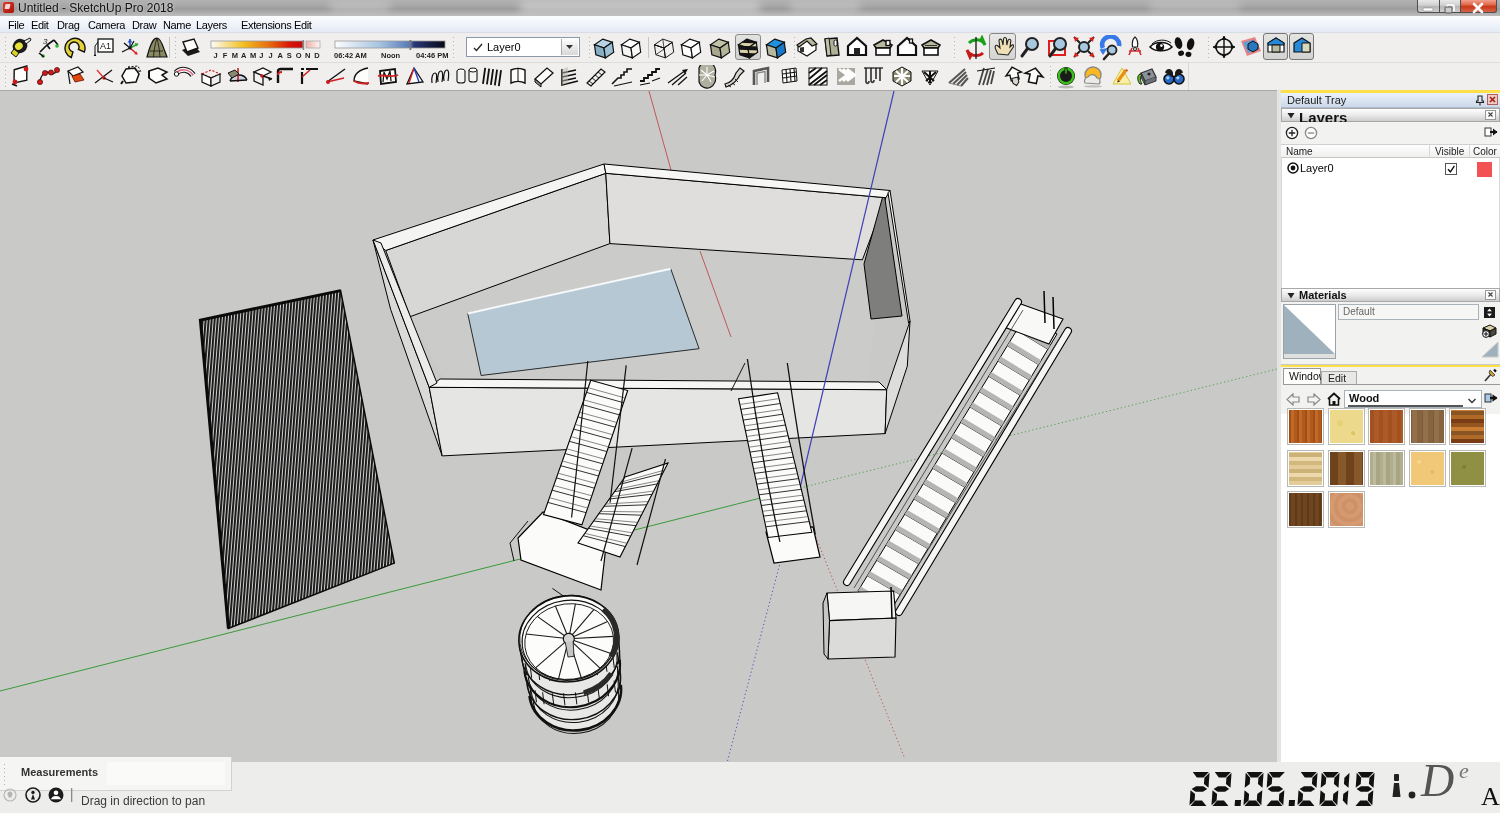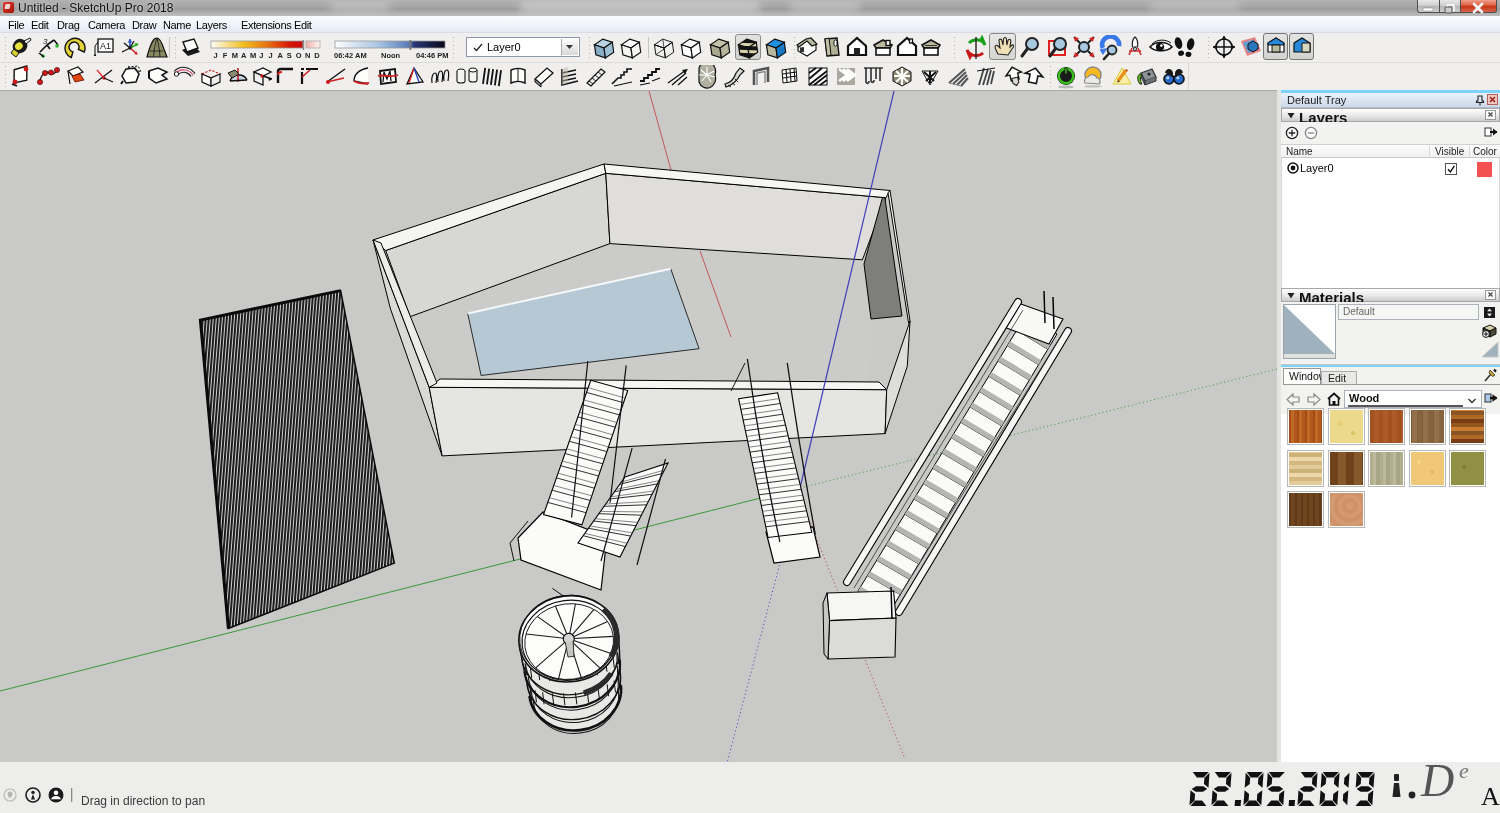--- a/index.html
+++ b/index.html
@@ -14,21 +14,21 @@
   #btnmin{left:1417px;width:23px;background:linear-gradient(#e8e8e8,#cfcfcf 45%,#b5b5b5 50%,#cdcdcd);border-radius:0 0 0 3px;}
   #btnmax{left:1439px;width:22px;background:linear-gradient(#e8e8e8,#cfcfcf 45%,#b5b5b5 50%,#cdcdcd);}
   #btncls{left:1460px;width:37px;background:linear-gradient(#f0a090,#e06648 40%,#c63818 55%,#d8644a);border-radius:0 0 3px 0;}
   #menubar{left:0;top:16px;width:1500px;height:17px;background:linear-gradient(#fbfcfe,#eef2f9 60%,#e4eaf4);border-bottom:1px solid #d8dde5;box-sizing:border-box;}
   #menubar span{position:absolute;top:3px;font-size:11px;letter-spacing:-0.35px;color:#000;}
   #row1{left:0;top:33px;width:1500px;height:29px;background:#f0efee;}
   #row2{left:0;top:62px;width:1500px;height:28px;background:#f0efee;border-top:1px solid #dcdcda;box-sizing:border-box;}
   .grip{position:absolute;top:3px;width:3px;height:23px;background-image:radial-gradient(circle at 1.5px 1.5px,#b3b3b0 0.8px,transparent 1px);background-size:3px 4px;}
   .vsep{position:absolute;top:4px;width:1px;height:21px;background:#c4c4c2;}
   #viewport{left:0;top:90px;width:1277px;height:672px;background:#c9c9c7;border-top:1px solid #a8a8a6;box-sizing:border-box;overflow:hidden;}
-  #tray{left:1277px;top:90px;width:223px;height:672px;background:#7dd3fc;}
+  #tray{left:1277px;top:90px;width:223px;height:672px;background:#fde047;}
   #bottomband{left:0;top:762px;width:1500px;height:51px;background:#ededec;}
   #measure{position:absolute;left:0;top:-5px;width:232px;height:34px;background:#f5f5f4;border-right:1px solid #d2d2d0;border-bottom:1px solid #d2d2d0;box-sizing:border-box;}
   #measure span{position:absolute;left:21px;top:9px;font-size:11px;font-weight:bold;color:#333;}
   #statustext{position:absolute;left:81px;top:32px;font-size:12px;color:#3a3a3a;}
 </style>
 </head>
 <body>
   <div id="titlebar" class="abs">
     <div class="blob" style="left:330px;top:2px;width:60px;height:10px;opacity:.5"></div>
     <div class="blob" style="left:520px;top:1px;width:240px;height:12px;opacity:.65"></div>
@@ -787,21 +787,21 @@
     <div style="position:absolute;left:168px;top:73px;width:12px;height:12px;background:#fff;border:1px solid #555;box-sizing:border-box;">
       <svg width="10" height="10" style="display:block">
         <path d="M2 5.2 l2.4 2.6 L8.4 1.8" stroke="#111" stroke-width="1.4" fill="none"></path>
       </svg>
     </div>
     <div style="position:absolute;left:200px;top:72px;width:15px;height:15px;background:#f25352;"></div>
     <div style="position:absolute;left:4px;top:198px;width:219px;height:14px;background:linear-gradient(#ffffff,#e8e8e8 55%,#cccccc);border:1px solid #a8a8a8;box-sizing:border-box;"></div>
     <svg width="9" height="8" style="position:absolute;left:10px;top:202px">
       <path d="M0.5 1 L7.5 1 L4 6.5 Z" fill="#222"></path>
     </svg>
-    <span style="position:absolute;left:22px;top:199px;font-size:15px;color:#111;font-weight:bold;white-space:nowrap;">Materials</span>
+    <span style="position:absolute;left:22px;top:199px;font-size:11px;color:#111;font-weight:bold;white-space:nowrap;">Materials</span>
     <div style="position:absolute;left:208px;top:200px;width:11px;height:10px;background:#fbfbfb;border:1px solid #999;box-sizing:border-box;">
       <svg width="9" height="8" style="display:block">
         <path d="M2.5 1.5 L6.5 5.5 M6.5 1.5 L2.5 5.5" stroke="#444" stroke-width="1.2"></path>
       </svg>
     </div>
     <div style="position:absolute;left:4px;top:212px;width:219px;height:62px;background:#f2f2f1;"></div>
     <div style="position:absolute;left:6px;top:214px;width:53px;height:55px;background:#ffffff;border:1px solid #9aa2aa;box-sizing:border-box;"></div>
     <svg width="51" height="53" style="position:absolute;left:7px;top:215px">
       <polygon points="0,0 51,49 0,49" fill="#9fb1bc"></polygon>
       <rect x="0" y="49" width="51" height="4" fill="#e0e0de"></rect>
@@ -878,20 +878,25 @@
     <div style="position:absolute;left:131.8px;top:359.5px;width:37px;height:37px;background:#fff;border:1px solid #b8b8b6;box-sizing:border-box;"></div>
     <div style="position:absolute;left:133.8px;top:361.5px;width:33px;height:33px;background:radial-gradient(circle at 25% 30%,#f6d488 0 2px,transparent 2px),radial-gradient(circle at 65% 60%,#e8b860 0 2px,transparent 2px),#f0c878;"></div>
     <div style="position:absolute;left:172.4px;top:359.5px;width:37px;height:37px;background:#fff;border:1px solid #b8b8b6;box-sizing:border-box;"></div>
     <div style="position:absolute;left:174.4px;top:361.5px;width:33px;height:33px;background:radial-gradient(circle at 40% 45%,#7e7e34 0 2px,transparent 2px),#909044;"></div>
     <div style="position:absolute;left:10.0px;top:400.5px;width:37px;height:37px;background:#fff;border:1px solid #b8b8b6;box-sizing:border-box;"></div>
     <div style="position:absolute;left:12.0px;top:402.5px;width:33px;height:33px;background:repeating-linear-gradient(90deg,#5e3a18 0 2px,#6f4520 2px 6px);"></div>
     <div style="position:absolute;left:50.6px;top:400.5px;width:37px;height:37px;background:#fff;border:1px solid #b8b8b6;box-sizing:border-box;"></div>
     <div style="position:absolute;left:52.6px;top:402.5px;width:33px;height:33px;background:repeating-radial-gradient(circle at 60% 40%,#d69a72 0 4px,#cf9168 4px 8px);"></div>
   </div>
   <div id="bottomband" class="abs">
+    <div id="measure">
+      <div class="grip" style="left:3px;top:6px;height:22px"></div>
+      <span>Measurements</span>
+      <div style="position:absolute;left:107px;top:5px;width:118px;height:23px;background:#fafaf9;"></div>
+    </div>
     <svg class="abs" style="left:0;top:24px" width="80" height="20">
       <circle cx="10" cy="9" r="6" fill="none" stroke="#b9b9b7" stroke-width="1.2"></circle>
       <path d="M10 5.5 a2.6 2.6 0 0 1 1.5 4.7 l0 1.4 l-3 0 l0 -1.4 a2.6 2.6 0 0 1 1.5 -4.7z" fill="#b4b4b2"></path>
       <circle cx="33" cy="9" r="7" fill="none" stroke="#1c1c1c" stroke-width="1.6"></circle>
       <circle cx="33" cy="6.4" r="1.7" fill="#1c1c1c"></circle>
       <path d="M33 8 l-2 5.5 l4 0 z" fill="#1c1c1c"></path>
       <circle cx="56" cy="9" r="7.5" fill="#1c1c1c"></circle>
       <circle cx="56" cy="6.8" r="2.3" fill="#fff"></circle>
       <path d="M51 13.3 a5.2 4.6 0 0 1 10 0 z" fill="#fff"></path>
       <rect x="71" y="2" width="1.3" height="14" fill="#8a8a8a"></rect>

